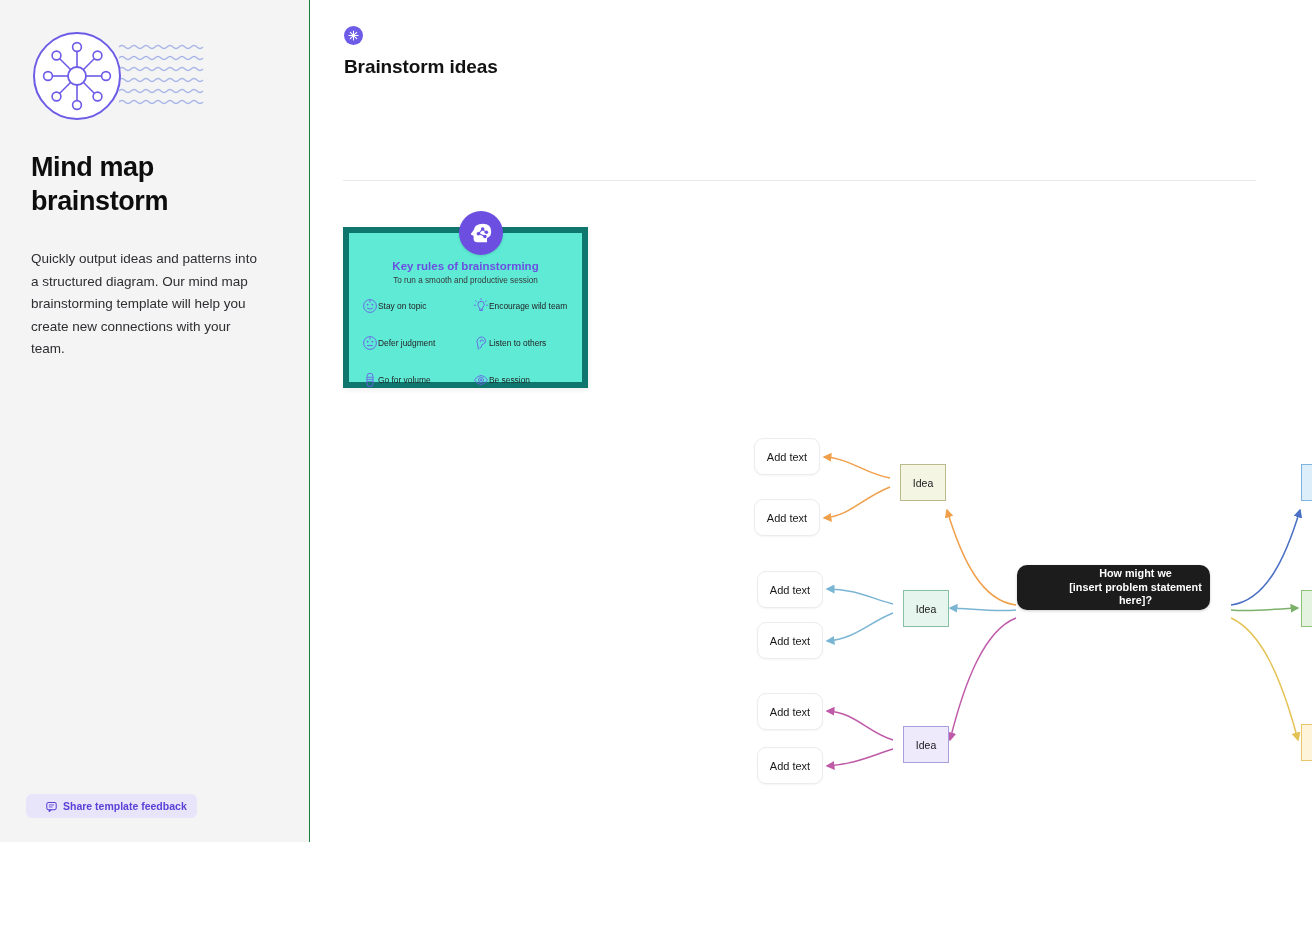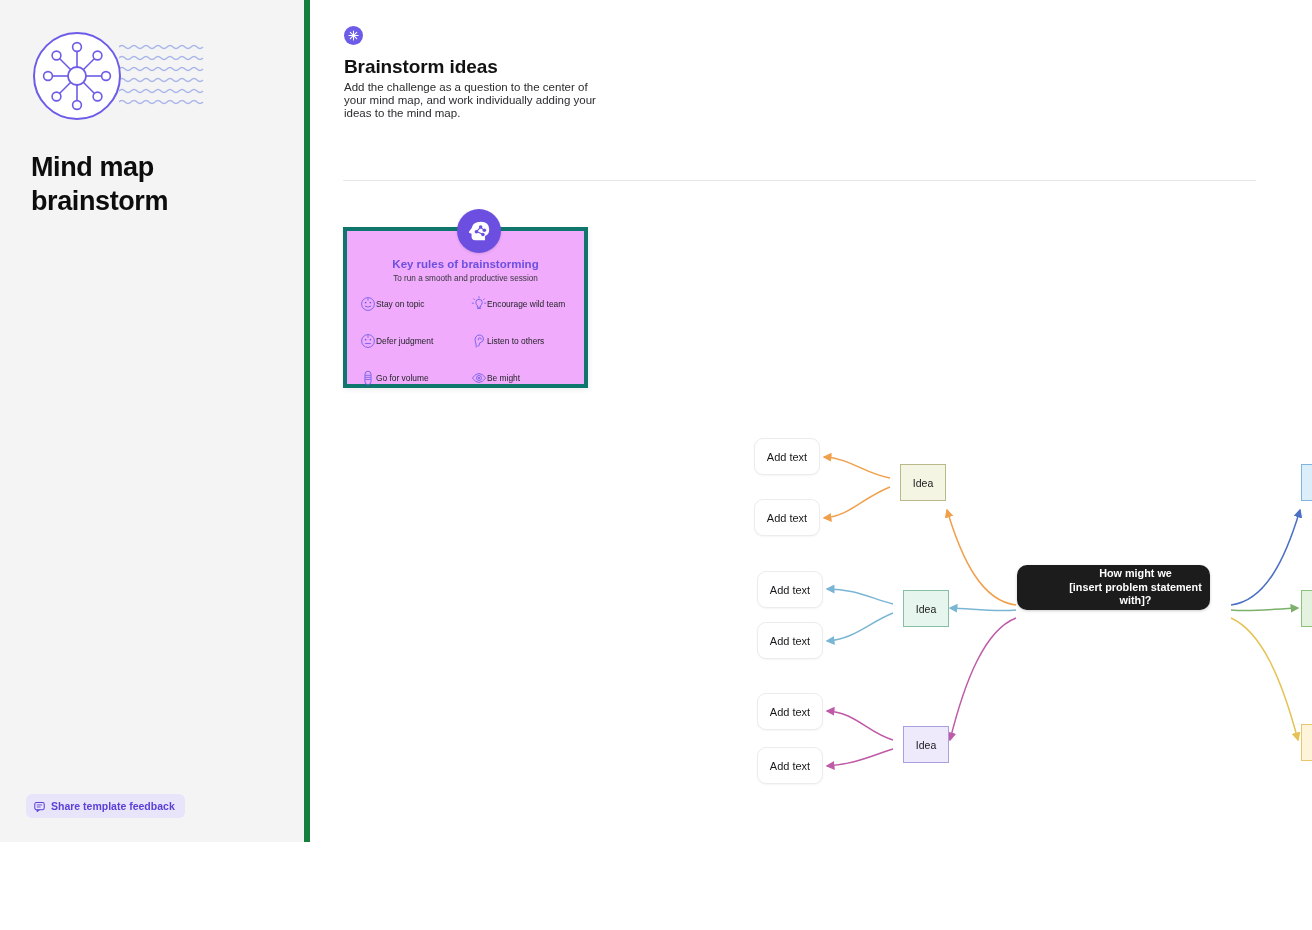--- a/index.html
+++ b/index.html
@@ -9,21 +9,21 @@
     background: #ffffff;
     overflow: hidden;
   }
   #app { position: relative; width: 1312px; height: 930px; display: flex; }
 
   
   #sidebar {
     position: relative;
     width: 310px; height: 842px;
     background: #f4f4f5;
-    border-right: 6px solid #15803d;
+    border-right: 1px solid #15803d;
     flex: 0 0 310px;
   }
   #logo-wrap {
     position: absolute; left: 31px; top: 30px;
     width: 190px; height: 90px;
   }
   #logo-waves { position: absolute; left: 88px; top: 12px; }
   #logo-circle { position: absolute; left: 0; top: 0; }
 
   #sidebar-title {
@@ -37,21 +37,21 @@
     position: absolute; left: 31px; top: 248px;
     width: 236px;
     font-size: 13.5px; line-height: 22.5px;
     color: #2e2e32;
   }
   #feedback-btn {
     position: absolute; left: 26px; bottom: 24px;
     display: inline-flex; align-items: center; gap: 6px;
     background: #e8e5fb; color: #5b3fd6;
     border: none; border-radius: 6px;
-    padding: 6px 10px 6px 8px;
+    padding: 6px 10px 6px 20px;
     font-family: "Liberation Sans", sans-serif;
     font-size: 10.5px; font-weight: bold;
     cursor: pointer; white-space: nowrap;
   }
 
   
   #main { position: relative; flex: 1 1 auto; height: 930px; background: #fff; }
   #badge-icon {
     position: absolute; left: 34px; top: 26px;
     width: 19px; height: 19px; border-radius: 50%;
@@ -70,22 +70,22 @@
   }
   #divider {
     position: absolute; left: 33px; top: 180px;
     width: 913px; height: 1px; background: #e8e8ea;
   }
 
   
   #rules-card {
     position: absolute; left: 33px; top: 227px;
     width: 245px; height: 161px;
-    background: #f0abfc;
-    border: 4px solid #0f766e;
+    background: #5eead4;
+    border: 6px solid #0f766e;
     box-shadow: 1px 2px 5px rgba(0,0,0,0.07);
   }
   #rules-head-icon {
     position: absolute; left: 110px; top: -22px;
     width: 44px; height: 44px; border-radius: 50%;
     background: #6c4fe0;
     display: flex; align-items: center; justify-content: center;
     box-shadow: 0 1px 3px rgba(0,0,0,0.12);
   }
   #rules-title {
@@ -177,20 +177,21 @@
           <circle cx="75" cy="46" r="4.4"></circle>
           <circle cx="25.5" cy="25.5" r="4.4"></circle>
           <circle cx="66.5" cy="25.5" r="4.4"></circle>
           <circle cx="25.5" cy="66.5" r="4.4"></circle>
           <circle cx="66.5" cy="66.5" r="4.4"></circle>
         </g>
       </svg>
     </div>
 
     <h1 id="sidebar-title">Mind map brainstorm</h1>
+    <p id="sidebar-desc">Quickly output ideas and patterns into a structured diagram. Our mind map brainstorming template will help you create new connections with your team.</p>
 
     <button id="feedback-btn">
       <svg width="11" height="11" viewBox="0 0 14 14">
         <rect x="1" y="2" width="12" height="9" rx="2" fill="none" stroke="#5b3fd6" stroke-width="1.3"></rect>
         <path d="M4 11 L4 13.4 L7 11" fill="none" stroke="#5b3fd6" stroke-width="1.3" stroke-linejoin="round"></path>
         <line x1="3.6" y1="5" x2="10.4" y2="5" stroke="#5b3fd6" stroke-width="1.1"></line>
         <line x1="3.6" y1="7.6" x2="8.4" y2="7.6" stroke="#5b3fd6" stroke-width="1.1"></line>
       </svg>
       <span>Share template feedback</span>
     </button>
@@ -204,21 +205,20 @@
           <line x1="6" y1="1" x2="6" y2="11"></line>
           <line x1="1" y1="6" x2="11" y2="6"></line>
           <line x1="2.5" y1="2.5" x2="9.5" y2="9.5"></line>
           <line x1="9.5" y1="2.5" x2="2.5" y2="9.5"></line>
         </g>
         <circle cx="6" cy="6" r="1.5" fill="#ffffff"></circle>
       </svg>
     </div>
 
     <h2 id="section-title">Brainstorm ideas</h2>
-    <p id="section-desc">Add the challenge as a question to the center of your mind map, and work individually adding your ideas to the mind map.</p>
     <div id="divider"></div>
 
     <div id="rules-card">
       <div id="rules-head-icon">
         <svg width="26" height="26" viewBox="0 0 28 28">
           <path d="M20.5 24 L20.5 19.5 Q25 18 25 12.5 Q25 4 16 4 Q7 4 6 11 L3.3 14.6 Q2.6 15.6 3.8 16.1 L6 17 L6 20 Q6 24 10 24 Z" fill="#ffffff"></path>
           <g stroke="#6c4fe0" stroke-width="1.1" fill="none">
             <line x1="11.5" y1="14.5" x2="15.5" y2="10"></line>
             <line x1="15.5" y1="10" x2="19.5" y2="13"></line>
             <line x1="11.5" y1="14.5" x2="18" y2="17.5"></line>
@@ -293,21 +293,21 @@
           </svg>
           <span class="rule-label">Go for volume</span>
         </div>
 
         <div class="rule">
           <svg class="rule-icon" viewBox="0 0 20 20">
             <path d="M1.6 10 Q6 4.4 10 4.4 Q14 4.4 18.4 10 Q14 15.6 10 15.6 Q6 15.6 1.6 10 Z" fill="none" stroke="#6c5ce7" stroke-width="1.1"></path>
             <circle cx="10" cy="10" r="3.1" fill="none" stroke="#6c5ce7" stroke-width="1.1"></circle>
             <circle cx="10" cy="10" r="1.3" fill="#6c5ce7"></circle>
           </svg>
-          <span class="rule-label">Be might</span>
+          <span class="rule-label">Be session</span>
         </div>
 
       </div>
     </div>
 
     <div id="mindmap">
 
       <svg width="1002" height="930" viewBox="0 0 1002 930">
         <defs>
           <marker id="ar-orange" markerWidth="6" markerHeight="6" refX="5" refY="3" orient="auto">
@@ -354,21 +354,21 @@
 
           <path d="M921 618 C 952 632 972 680 988 740" stroke="#e4c254" marker-end="url(#ar-gold)"></path>
           <path d="M1040 740 C 1064 733 1078 712 1105 711" stroke="#e4c254" marker-end="url(#ar-gold)"></path>
           <path d="M1040 749 C 1064 757 1078 764 1105 763" stroke="#e4c254" marker-end="url(#ar-gold)"></path>
         </g>
       </svg>
 
       <div id="node-center" style="left:707px; top:565px;padding-left:44px;">
         <span>
           <span>How might we</span><br>
-          <span>[insert problem statement with]?</span>
+          <span>[insert problem statement here]?</span>
         </span>
       </div>
 
       <div class="node node-idea" style="left:590px; top:464px; background:#f5f5e4; border:1px solid #b9b98a;">Idea</div>
       <div class="node node-addtext" style="left:444px; top:438px;">Add text</div>
       <div class="node node-addtext" style="left:444px; top:499px;">Add text</div>
 
       <div class="node node-idea" style="left:593px; top:590px; background:#e6f6ef; border:1px solid #86bfa4;">Idea</div>
       <div class="node node-addtext" style="left:447px; top:571px;">Add text</div>
       <div class="node node-addtext" style="left:447px; top:622px;">Add text</div>

